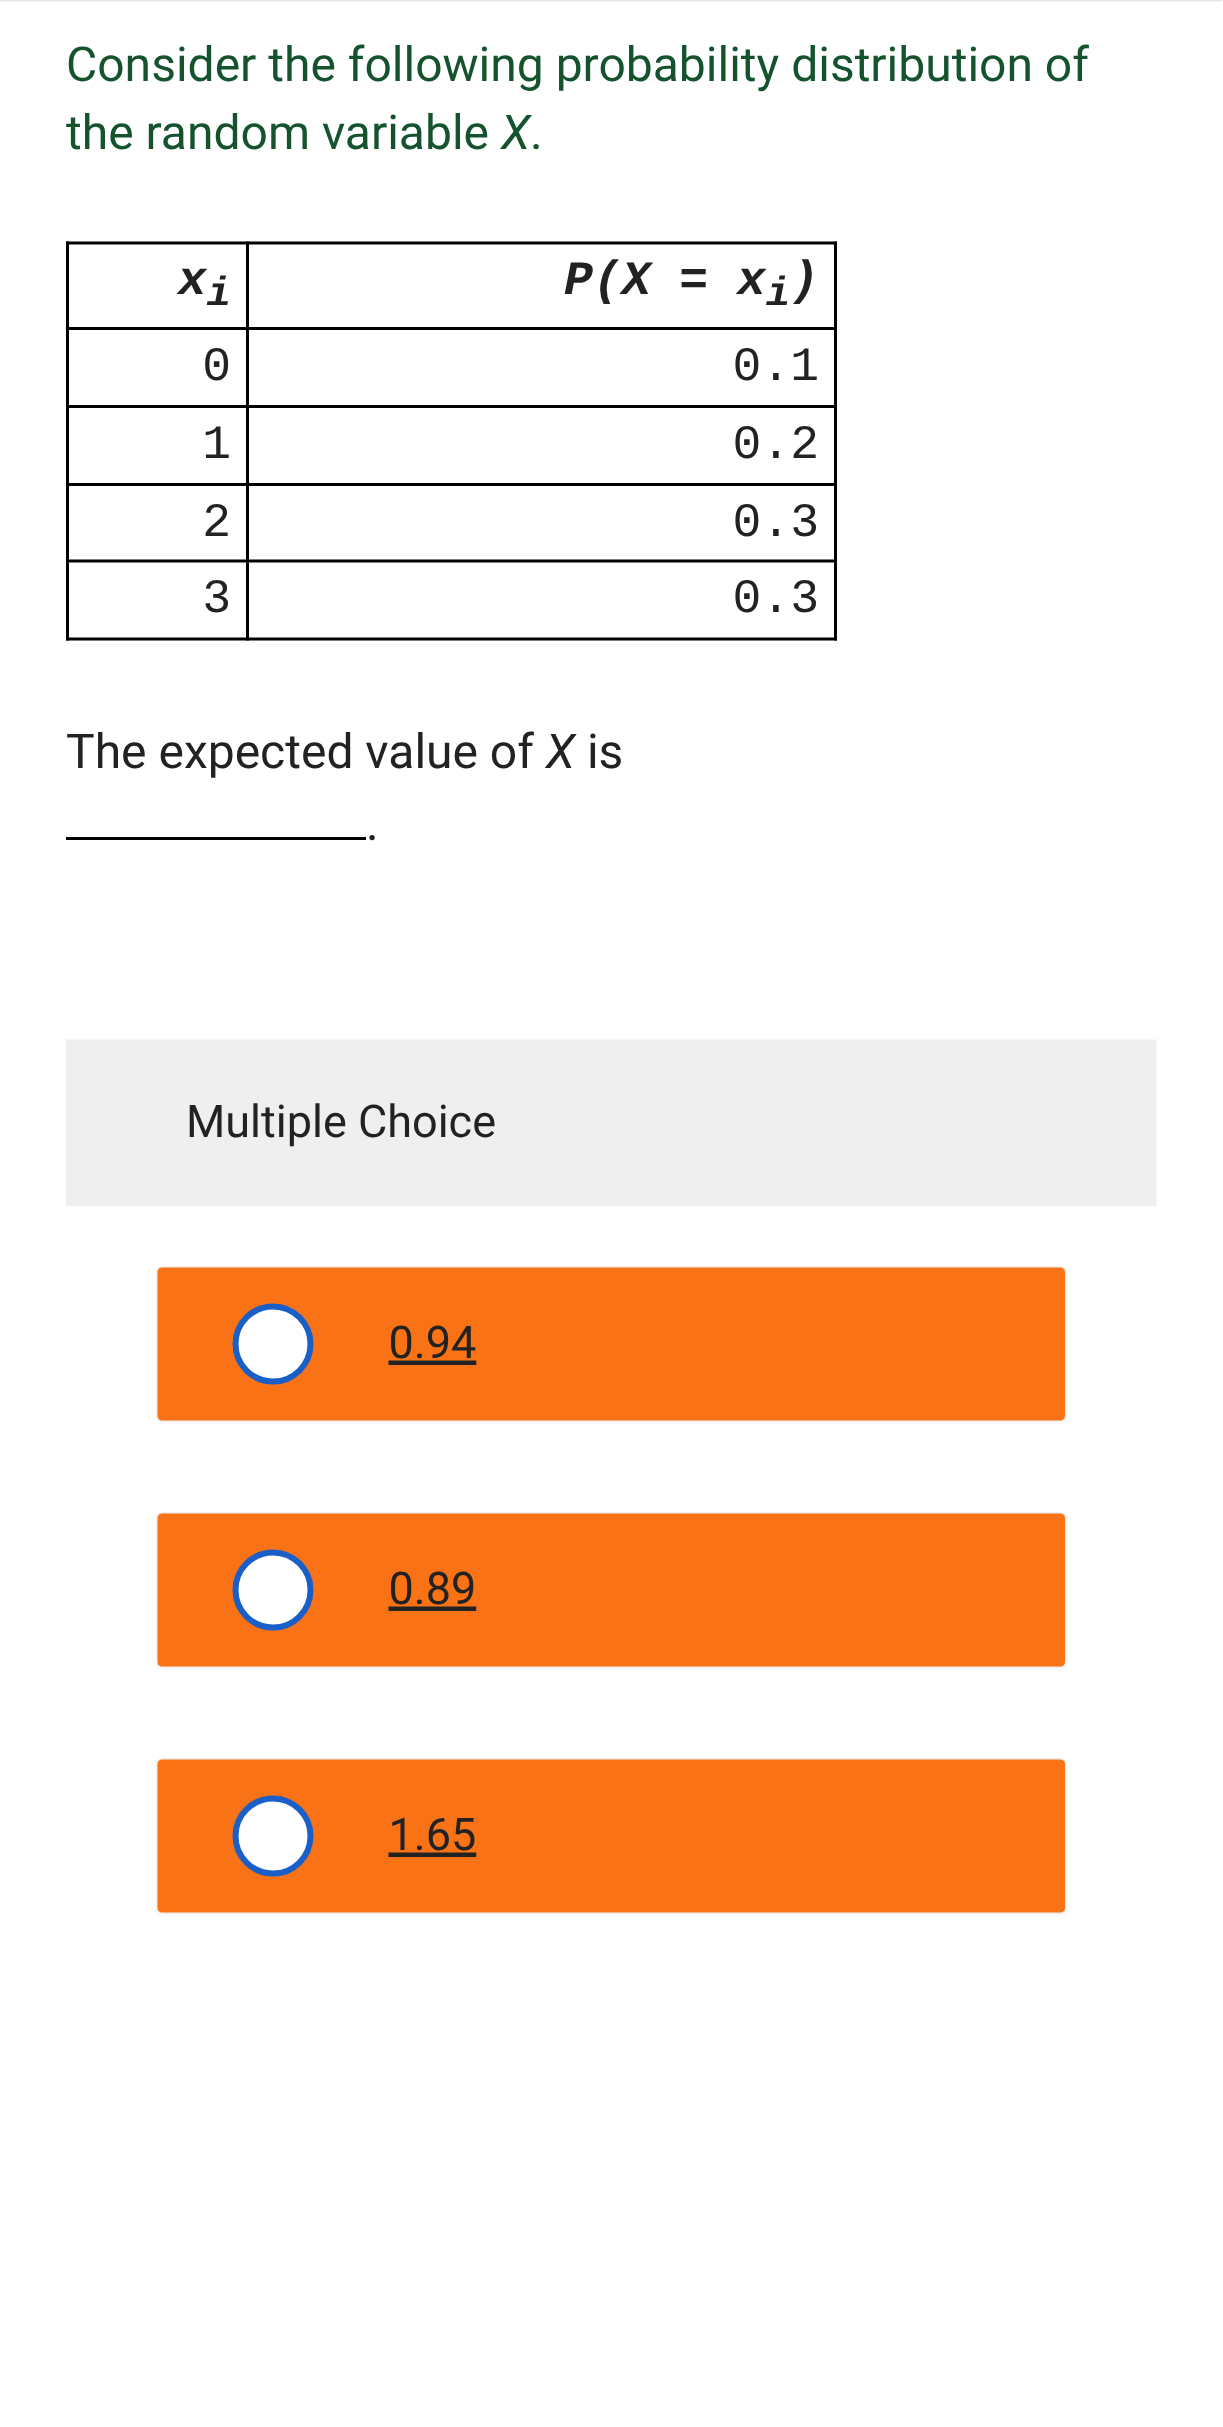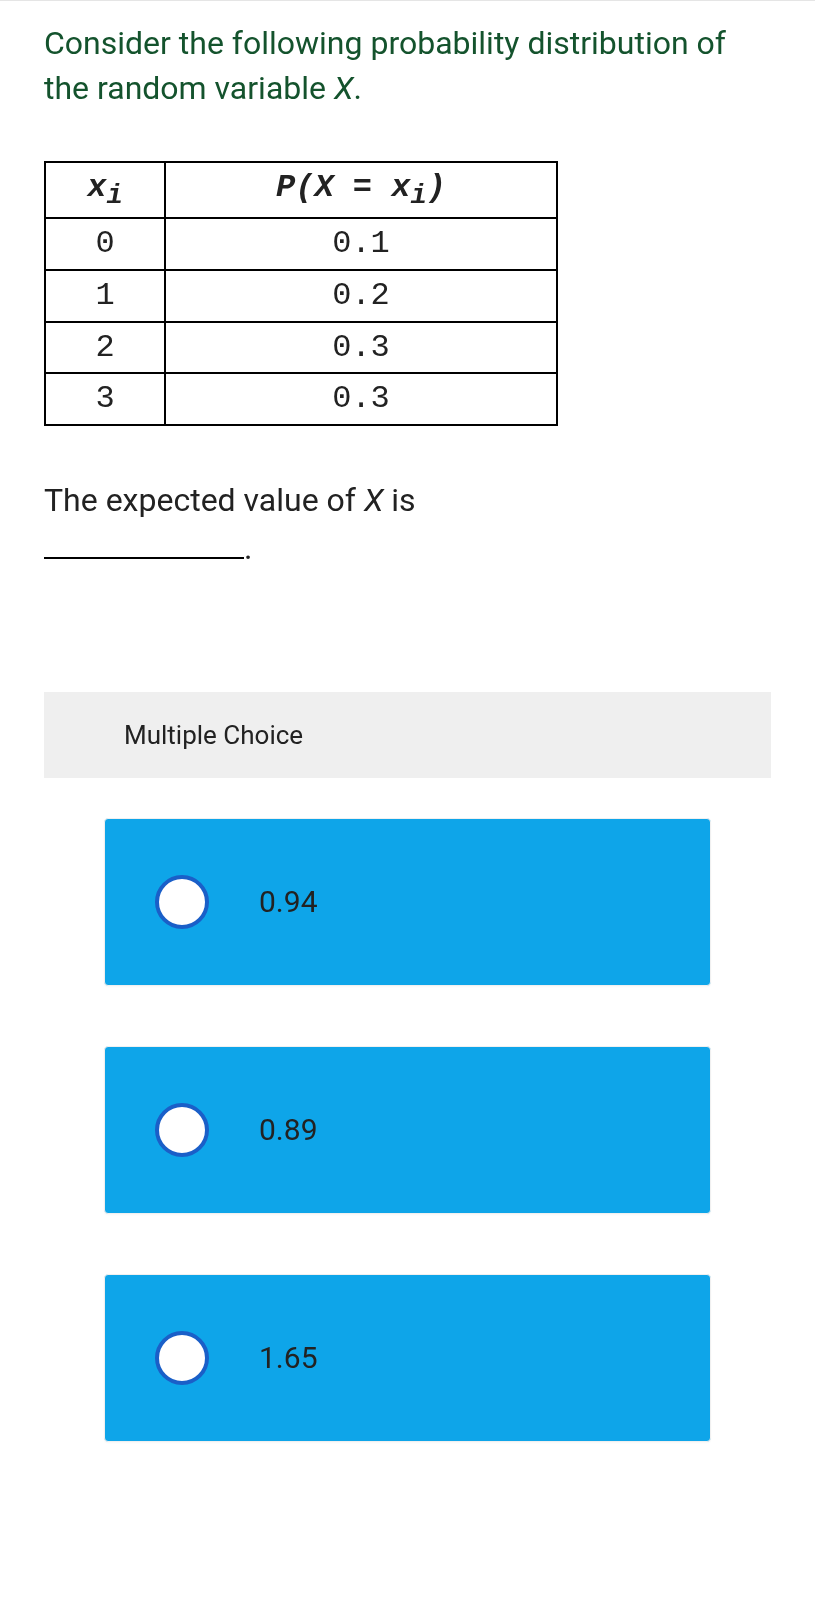--- a/index.html
+++ b/index.html
@@ -21,21 +21,21 @@
       margin-bottom: 50px;
     }
     .italic { font-style: italic; }
     .tbl {
       border-collapse: collapse;
       margin-bottom: 50px;
     }
     .tbl th, .tbl td {
       border: 2px solid #000;
       padding: 4px 10px;
-      text-align: center;
+      text-align: right;
       font-family: "Courier New", Courier, monospace;
       font-size: 32px;
       line-height: 1.3;
     }
     .tbl th {
       font-style: italic;
       font-weight: bold;
     }
     .col-x { width: 120px; }
     .col-p { width: 392px; }
@@ -51,38 +51,39 @@
       width: 200px;
       height: 1em;
       vertical-align: baseline;
     }
     .mc-block {
       background: #fff;
       margin: 0 0 0 0;
     }
     .mc-header {
       background: #efefef;
-      padding: 28px 80px;
-      font-size: 26px;
+      padding: 38px 80px;
+      font-size: 30px;
       color: #222;
     }
     .options {
       padding: 40px 60px 10px 60px;
       background: #fff;
     }
     .option {
       display: flex;
       align-items: center;
       gap: 50px;
-      background: #0ea5e9;
+      background: #f97316;
       border: 1px solid #f0f0f0;
       border-radius: 4px;
-      padding: 56px 50px;
+      padding: 24px 50px;
       margin-bottom: 60px;
       box-shadow: 0 1px 2px rgba(0,0,0,0.03);
+      text-decoration: underline;
     }
     .radio {
       width: 54px;
       height: 54px;
       border: 4px solid #1a5fc8;
       border-radius: 50%;
       flex-shrink: 0;
       background: #fff;
     }
     .option-label {

